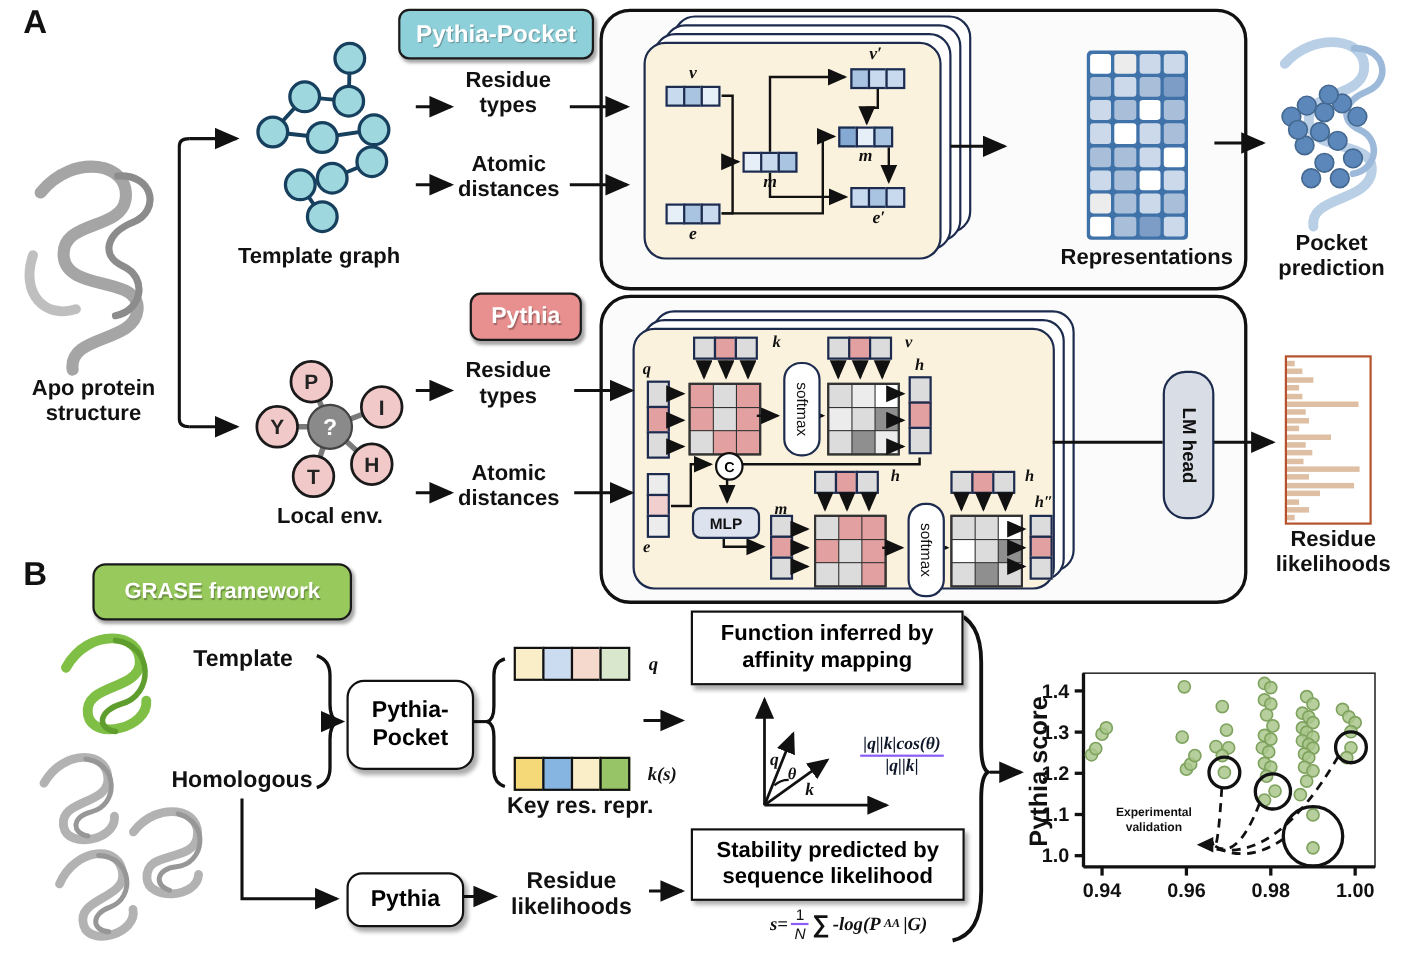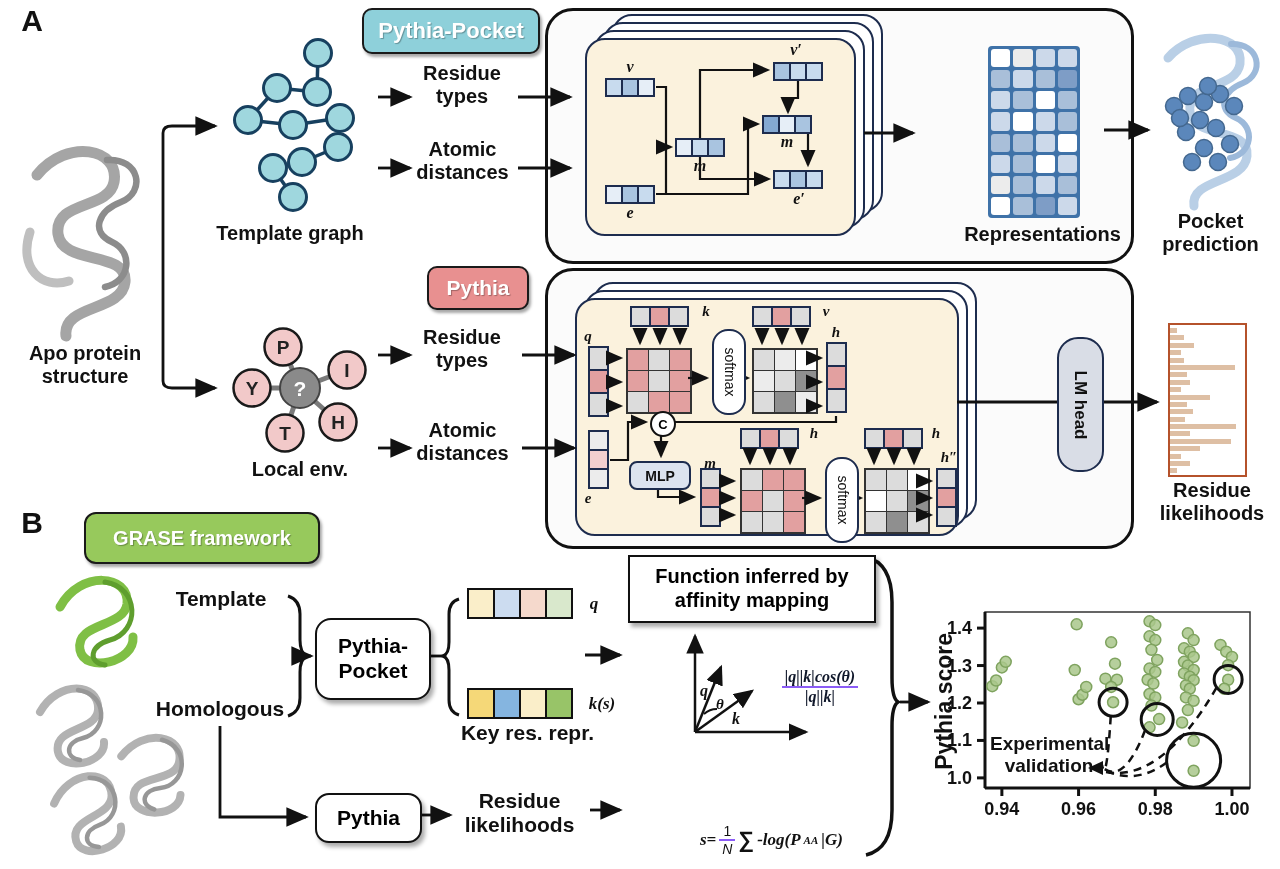--- a/index.html
+++ b/index.html
@@ -594,20 +594,22 @@
   <div class="whitebox shadowed" style="left:315px;top:618px;width:112px;height:78px;border-radius:16px;font-size:21px;">Pythia-
 Pocket</div>
   <div class="whitebox shadowed" style="left:315px;top:793px;width:103px;height:46px;border-radius:14px;font-size:21px;">Pythia</div>
 
   <div class="mathlbl" style="left:582px;top:594px;width:24px;font-size:17px;">q</div>
   <div class="mathlbl" style="left:580px;top:694px;width:44px;font-size:17px;">k(s)</div>
   <div class="lbl" style="left:450px;top:721px;width:155px;font-size:21px;">Key res. repr.</div>
 
   <div class="whitebox shadowed" style="left:628px;top:555px;width:244px;height:64px;font-size:20px;">Function inferred by
 affinity mapping</div>
+  <div class="whitebox shadowed" style="left:628px;top:753px;width:245px;height:62px;font-size:20px;">Stability predicted by
+sequence likelihood</div>
 
   <div class="abs" style="left:770px;top:640px;width:100px;text-align:center;z-index:10;font-size:16px;color:#0f172a;margin-top:28px;">
     <span class="frac">
       <span class="num mi">|q||k|cos(θ)</span>
       <span class="den mi">|q||k|</span>
     </span>
   </div>
 
   <div class="mathlbl" style="left:696px;top:682px;width:16px;font-size:16px;">q</div>
   <div class="mathlbl" style="left:712px;top:696px;width:16px;font-size:15px;">θ</div>
@@ -621,17 +623,17 @@
     <span class="frac" style="font-size:14px;">
       <span class="num">1</span>
       <span class="den">N</span>
     </span>
     <span class="sumchar">∑</span>
     <span class="mi">-log(P</span>
       <sub class="mi">AA</sub>
       <span class="mi">|G)</span>
   </div>
 
-  <div class="lbl" style="left:990px;top:733px;width:118px;font-size:19px;">Experimental
+  <div class="lbl" style="left:990px;top:733px;width:118px;font-size:11px;">Experimental
 validation</div>
   <div class="lbl" style="left:856px;top:688px;width:176px;font-size:23px;transform:rotate(-90deg);">Pythia score</div>
 
 </div>
 
 </body></html>

